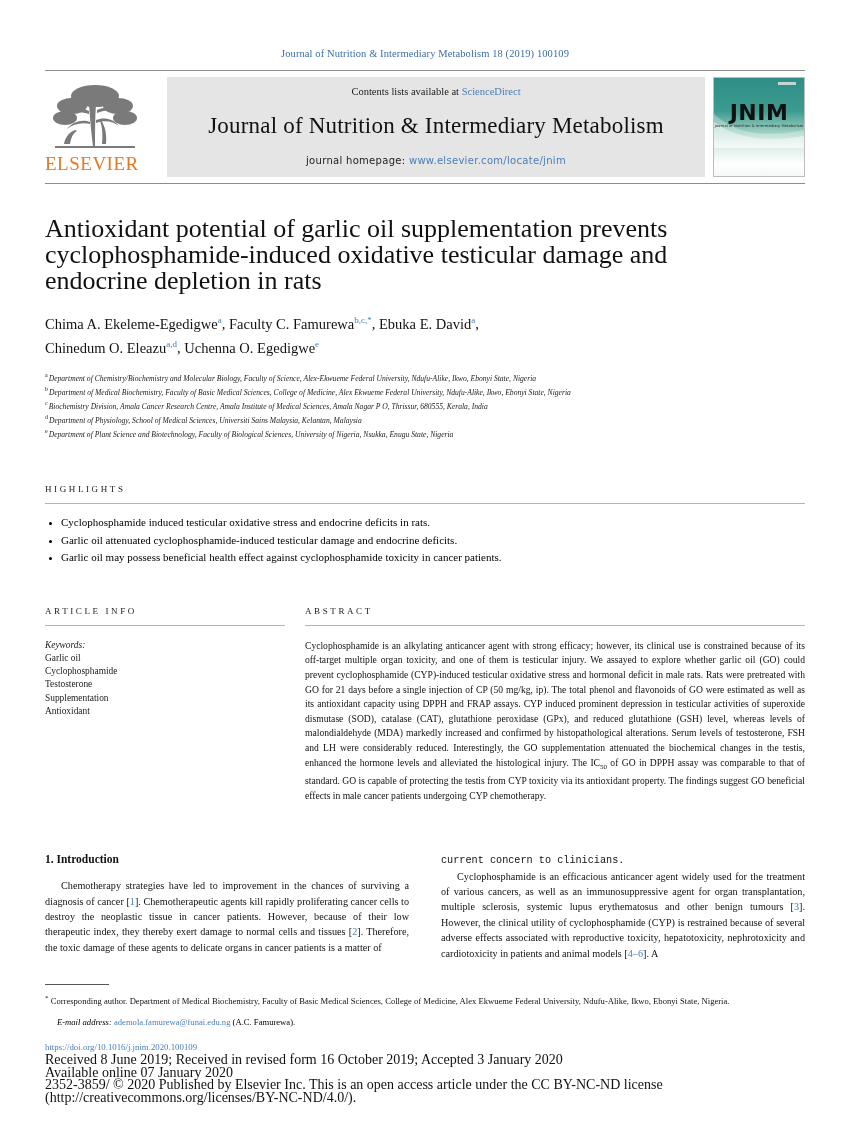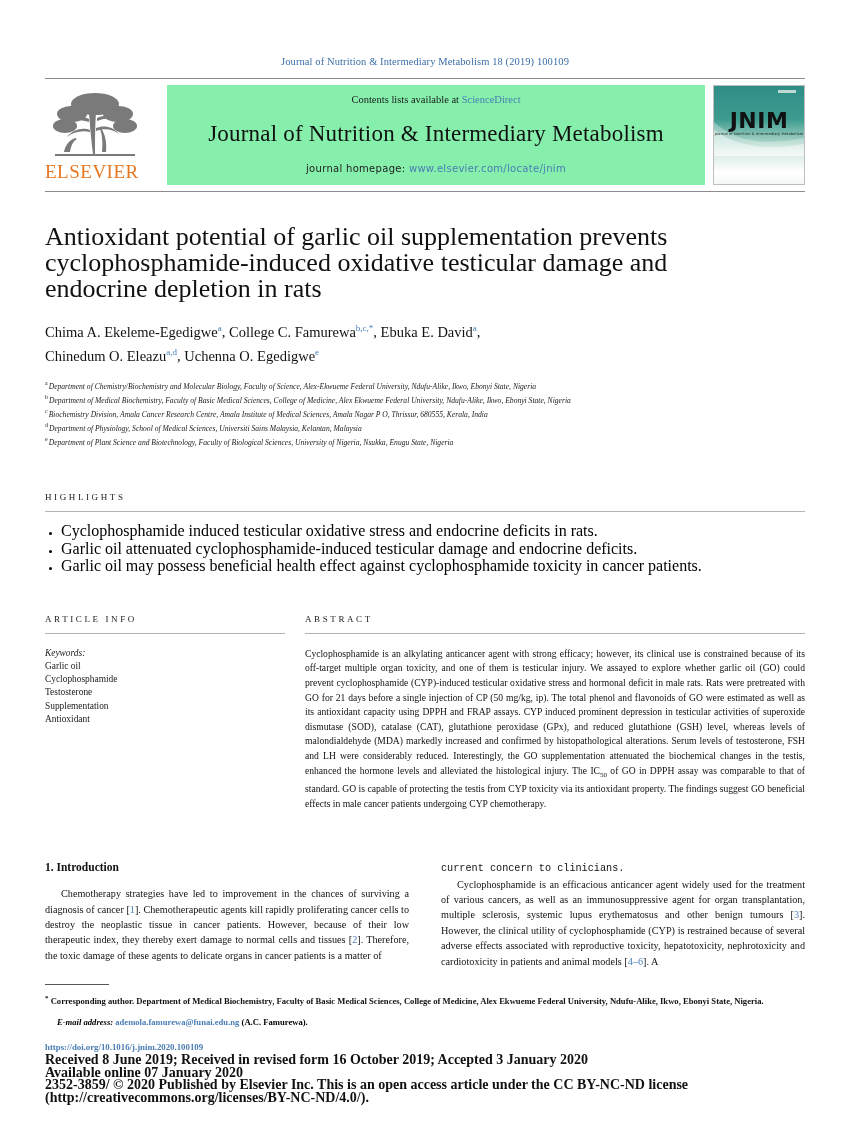--- a/index.html
+++ b/index.html
@@ -13,21 +13,21 @@
     font-family: "Liberation Serif", "DejaVu Serif", serif;
     color: #000;
     position: relative;
     overflow: hidden;
   }
   .page {
     width: 850px;
     height: 1133px;
     position: relative;
     box-sizing: border-box;
-    padding: 8px 45px;
+    padding: 0 45px;
   }
 
   
   .running-head {
     text-align: center;
     font-size: 10.5px;
     color: #3b6ea5;
     padding-top: 48px;
     letter-spacing: 0.1px;
   }
@@ -55,21 +55,21 @@
   .elsevier-word {
     font-family: "Liberation Serif", serif;
     font-size: 19px;
     letter-spacing: 0.5px;
     color: #E87722;
     font-weight: 400;
     margin-top: 1px;
   }
   .masthead-center {
     flex: 1 1 auto;
-    background: #86efac;
+    background: #e5e5e5;
     display: flex;
     flex-direction: column;
     justify-content: space-between;
     align-items: center;
     padding: 9px 0 11px 0;
     margin: 0 8px 0 10px;
   }
   .contents-line {
     font-size: 10.5px;
     color: #1a1a1a;
@@ -169,21 +169,21 @@
     font-size: 9px;
     letter-spacing: 2.6px;
     color: #222;
     font-family: "Liberation Serif", serif;
   }
   .hl-block { margin-top: 44px; }
   .thin-rule { border-top: 0.8px solid #b4b4b4; margin-top: 9px; }
   .hl-list {
     margin: 11px 0 0 0;
     padding: 0 0 0 16px;
-    font-size: 16px;
+    font-size: 11px;
     line-height: 15.5px;
   }
   .hl-list li { margin-bottom: 2px; }
   .hl-list li::marker { font-size: 9px; }
 
   
   .info-abstract {
     display: flex;
     margin-top: 40px;
     gap: 0;
@@ -232,21 +232,20 @@
   }
   .body-p.no-indent { text-indent: 0; font-family: Liberation Mono, monospace; }
   .cite { color: #4a7db5; }
 
   
   .footer-area {
     position: absolute;
     left: 45px;
     right: 58px;
     bottom: 28px;
-    font-weight: bold;
   }
   .foot-rule {
     width: 64px;
     border-top: 0.9px solid #555;
     margin-bottom: 7px;
   }
   .corr {
     font-size: 8.6px;
     line-height: 12.6px;
     color: #111;
@@ -325,21 +324,21 @@
       <div class="jnim-text">JNIM</div>
       <div class="jnim-sub">Journal of Nutrition &amp; Intermediary Metabolism</div>
     </div>
   </div>
 
   <div class="masthead-rule-bot"></div>
 
   <h1 class="article-title">Antioxidant potential of garlic oil supplementation prevents cyclophosphamide-induced oxidative testicular damage and endocrine depletion in rats</h1>
 
   <div class="authors">
-    <span><span>Chima A. Ekeleme-Egedigwe</span><sup>a</sup><span>, </span></span><span><span>College C. Famurewa</span><sup class="star">b,c,*</sup><span>, </span></span><span><span>Ebuka E. David</span><sup>a</sup><span>,</span></span><br><span><span>Chinedum O. Eleazu</span><sup>a,d</sup><span>, </span></span><span><span>Uchenna O. Egedigwe</span><sup>e</sup></span>
+    <span><span>Chima A. Ekeleme-Egedigwe</span><sup>a</sup><span>, </span></span><span><span>Faculty C. Famurewa</span><sup class="star">b,c,*</sup><span>, </span></span><span><span>Ebuka E. David</span><sup>a</sup><span>,</span></span><br><span><span>Chinedum O. Eleazu</span><sup>a,d</sup><span>, </span></span><span><span>Uchenna O. Egedigwe</span><sup>e</sup></span>
   </div>
 
   <div class="affiliations">
     <div class="aff-row"><sup>a</sup><span>Department of Chemistry/Biochemistry and Molecular Biology, Faculty of Science, Alex-Ekwueme Federal University, Ndufu-Alike, Ikwo, Ebonyi State, Nigeria</span></div>
     <div class="aff-row"><sup>b</sup><span>Department of Medical Biochemistry, Faculty of Basic Medical Sciences, College of Medicine, Alex Ekwueme Federal University, Ndufu-Alike, Ikwo, Ebonyi State, Nigeria</span></div>
     <div class="aff-row"><sup>c</sup><span>Biochemistry Division, Amala Cancer Research Centre, Amala Institute of Medical Sciences, Amala Nagar P O, Thrissur, 680555, Kerala, India</span></div>
     <div class="aff-row"><sup>d</sup><span>Department of Physiology, School of Medical Sciences, Universiti Sains Malaysia, Kelantan, Malaysia</span></div>
     <div class="aff-row"><sup>e</sup><span>Department of Plant Science and Biotechnology, Faculty of Biological Sciences, University of Nigeria, Nsukka, Enugu State, Nigeria</span></div>
   </div>
 

